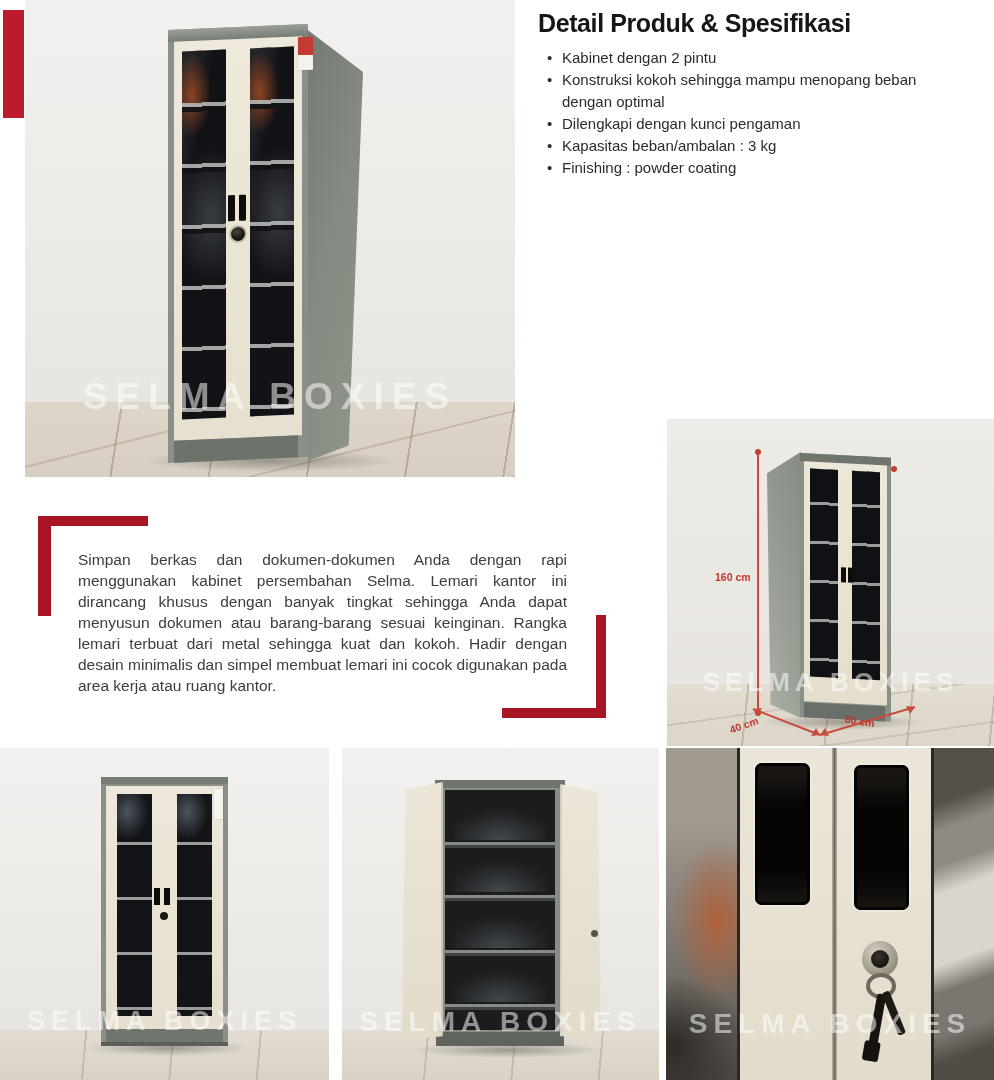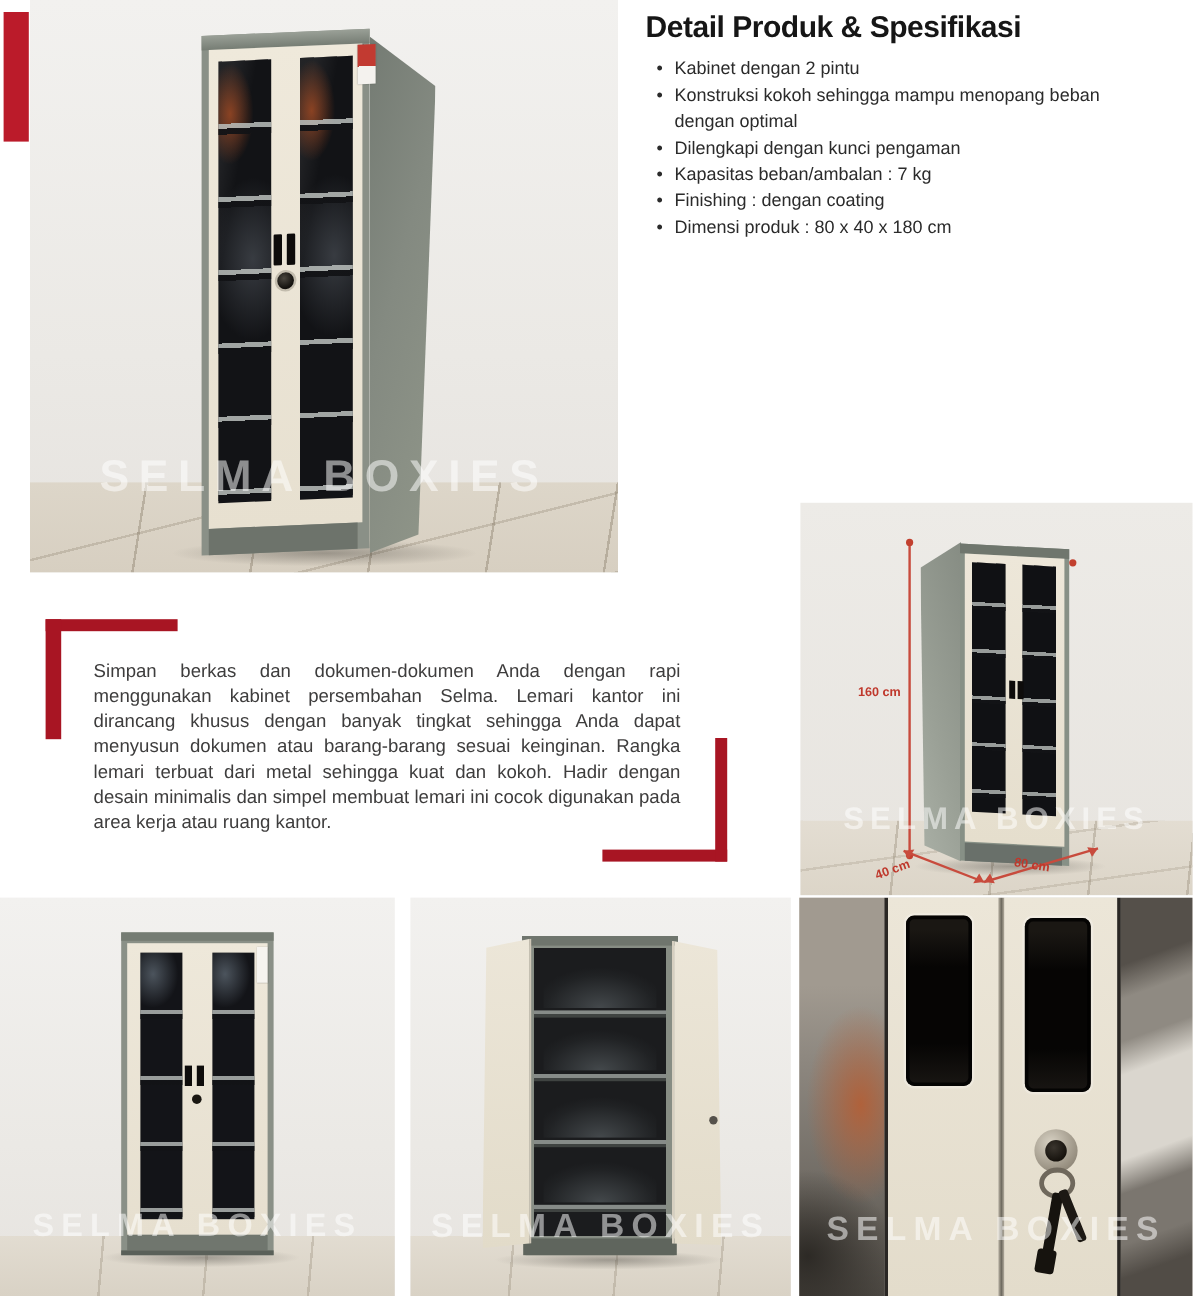--- a/index.html
+++ b/index.html
@@ -177,23 +177,22 @@
     </div>
     <div class="wm">SELMA BOXIES</div>
   </div>
 
   <div class="abs spec">
     <h1>Detail Produk &amp; Spesifikasi</h1>
     <ul>
       <li>Kabinet dengan 2 pintu</li>
       <li>Konstruksi kokoh sehingga mampu menopang beban dengan optimal</li>
       <li>Dilengkapi dengan kunci pengaman</li>
-      <li>Kapasitas beban/ambalan : 7 kg</li>
-      <li>Finishing : dengan coating</li>
-      <li>Dimensi produk : 80 x 40 x 180 cm</li>
+      <li>Kapasitas beban/ambalan : 3 kg</li>
+      <li>Finishing : powder coating</li>
     </ul>
   </div>
 
   <div class="abs bracket-tl"></div>
   <div class="abs bracket-br"></div>
   <p class="abs descr" style="margin:0">Simpan berkas dan dokumen-dokumen Anda dengan rapi menggunakan kabinet persembahan Selma. Lemari kantor ini dirancang khusus dengan banyak tingkat sehingga Anda dapat menyusun dokumen atau barang-barang sesuai keinginan. Rangka lemari terbuat dari metal sehingga kuat dan kokoh. Hadir dengan desain minimalis dan simpel membuat lemari ini cocok digunakan pada area kerja atau ruang kantor.</p>
 
   <div class="photo dimp">
     <div class="floor"></div>
     <div class="shadow"></div>

